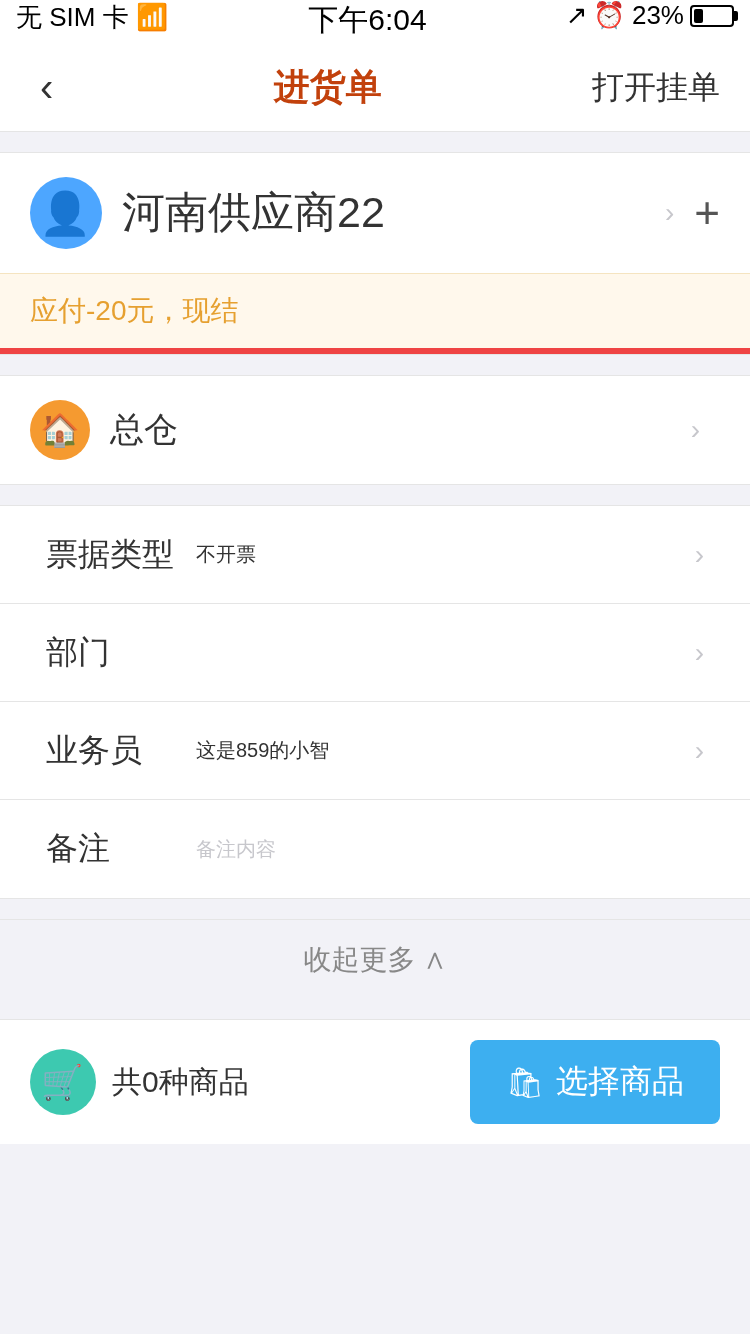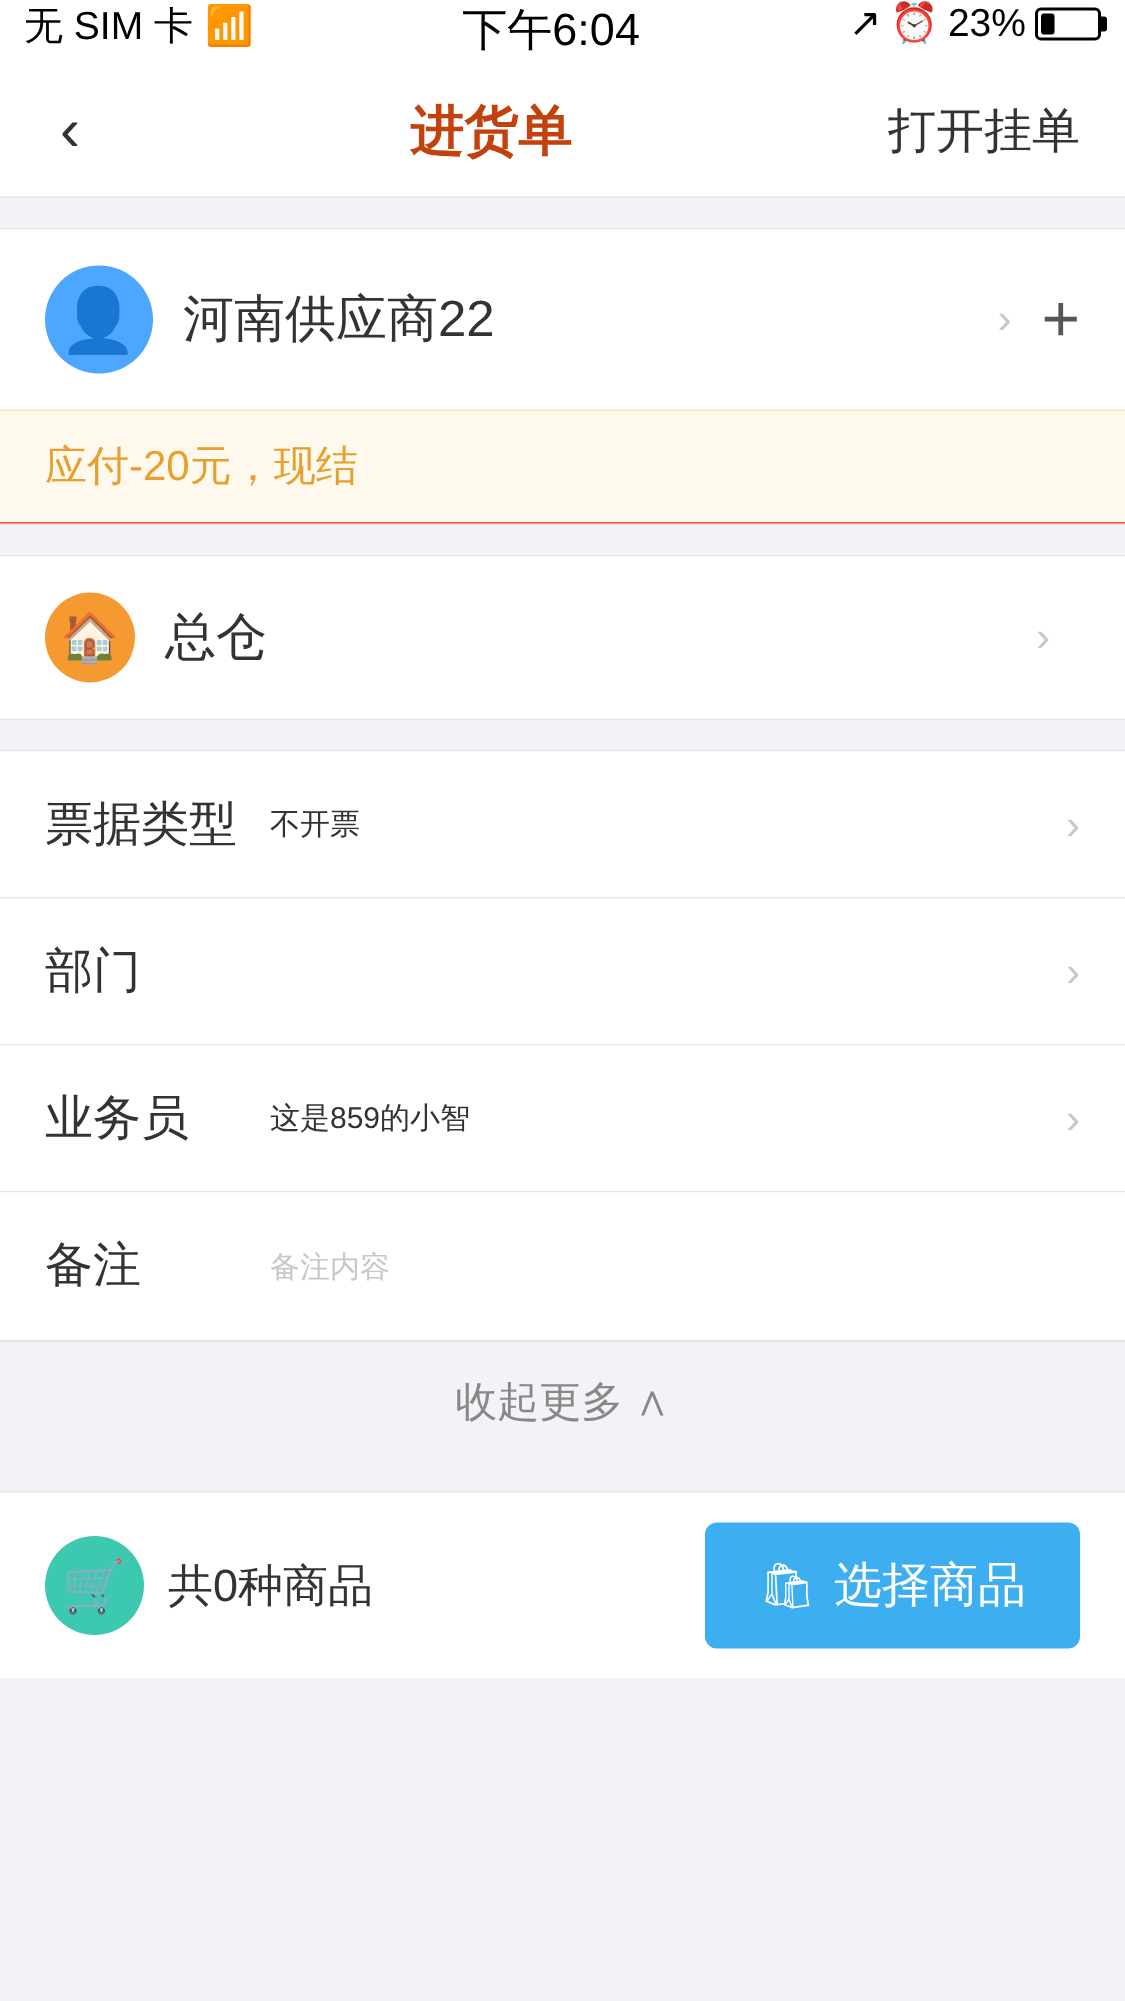--- a/index.html
+++ b/index.html
@@ -75,41 +75,41 @@
       align-items: center;
       padding: 24px 30px;
       background: #fff;
       border-bottom: none;
     }
     .supplier-avatar {
       width: 72px; height: 72px; border-radius: 50%; background: #4da6ff;
       display: flex; align-items: center; justify-content: center;
       flex-shrink: 0; margin-right: 20px;
     }
-    .supplier-name { flex: 1; font-size: 34px; color: #333; font-weight: 500; }
+    .supplier-name { flex: 1; font-size: 43px; color: #333; font-weight: 500; }
     .chevron-right {
       color: #c7c7cc; font-size: 28px; margin: 0 20px;
     }
     .add-icon { font-size: 44px; color: #555; font-weight: 300; }
 
     
     .notice-banner {
       background: #fff8ec;
       padding: 18px 30px;
       font-size: 28px;
       color: #e6a030;
       border-top: 1px solid #f5e4c0;
-      border-bottom: 1px solid #ef4444;
+      border-bottom: 6px solid #ef4444;
     }
 
     
     .form-row {
       display: flex;
       align-items: center;
-      padding: 0 30px;
+      padding: 0 46px;
       height: 98px;
       background: #fff;
       border-bottom: 1px solid #e5e5e5;
       position: relative;
     }
     .form-row:last-child { border-bottom: none; }
     .form-label { color: #333; font-size: 32px; min-width: 130px; }
     .form-value { flex: 1; font-size: 20px; color: #333; margin-left: 20px; }
     .form-value.placeholder { color: #c7c7cc; }
     .form-chevron { color: #c7c7cc; font-size: 28px; margin-left: auto; }
@@ -131,20 +131,21 @@
     .collapse-row {
       height: 80px;
       background: #f2f2f7;
       display: flex;
       align-items: center;
       justify-content: center;
       font-size: 28px;
       color: #888;
       cursor: pointer;
       border-top: 1px solid #e5e5e5;
+      margin-top: 20px;
     }
 
     
     .bottom-bar {
       background: #fff;
       border-top: 1px solid #e5e5e5;
       padding: 20px 30px;
       display: flex;
       align-items: center;
       justify-content: space-between;

